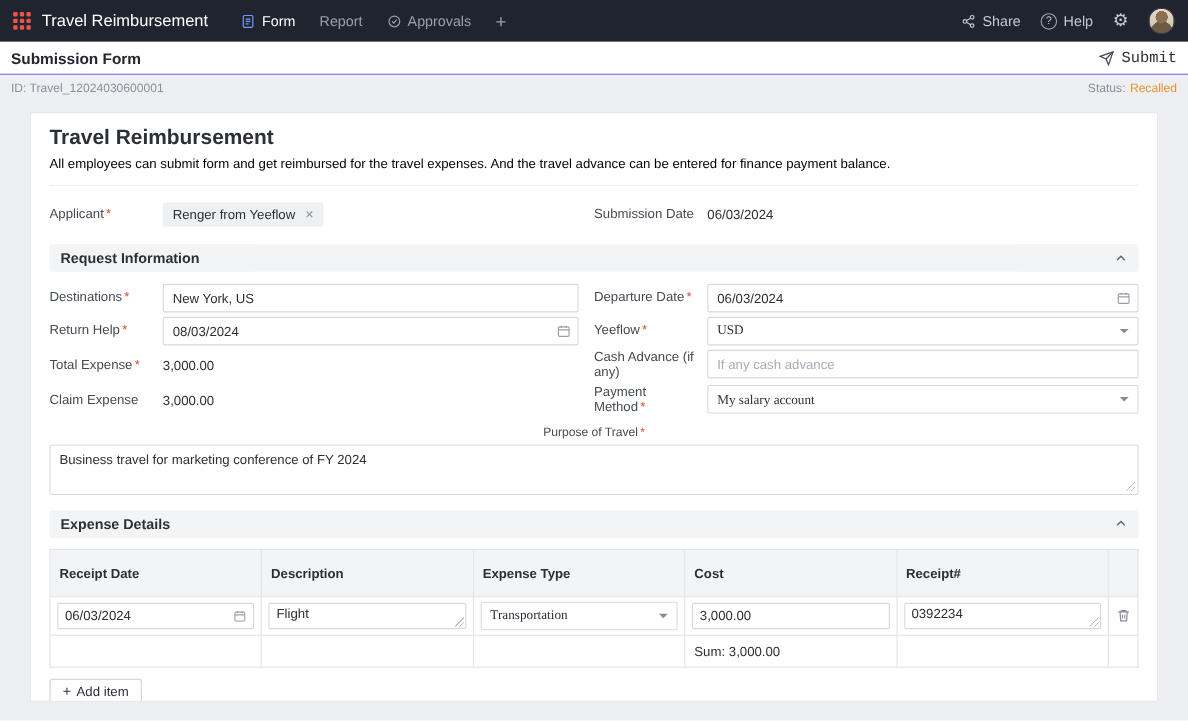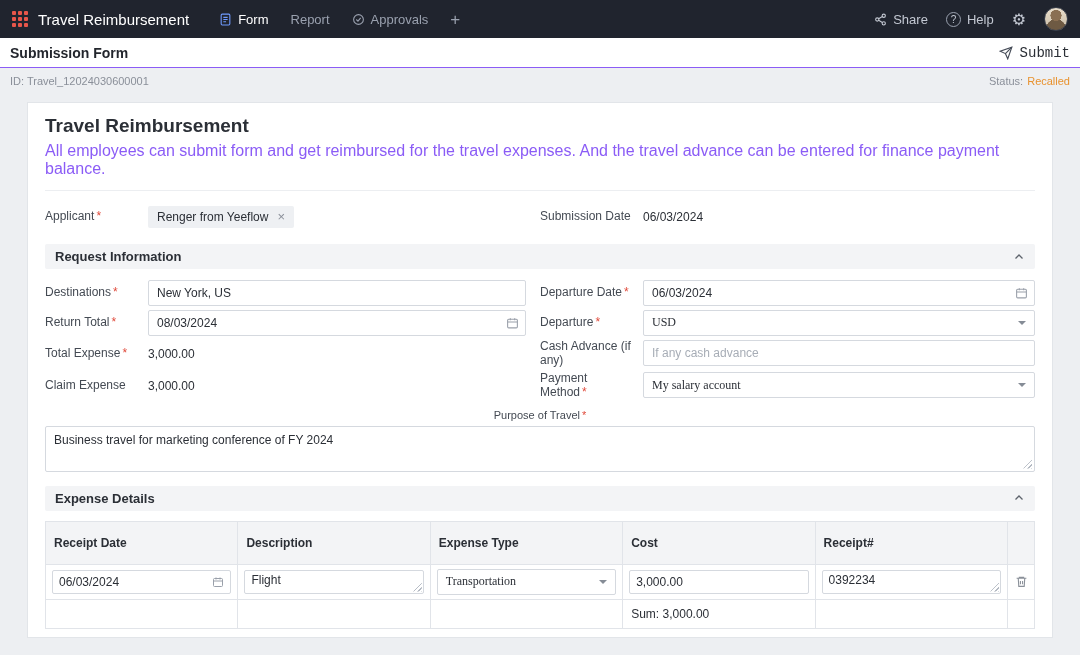--- a/index.html
+++ b/index.html
@@ -37,21 +37,21 @@
   .page-title { font-size:14px; font-weight:bold; color:#23262d; }
   .submit-btn { display:flex; align-items:center; gap:7px; background:none; border:none; font-family:Liberation Mono, monospace; font-size:14px; color:#2b2f36; cursor:pointer; }
 
   
   .idrow { height:26px; display:flex; align-items:center; justify-content:space-between; padding:0 10px; font-size:11px; color:#8a8f99; }
   .status-val { color:#e8922f; margin-left:4px; }
 
   
   .card { margin:8px 27px 0; background:#ffffff; border:1px solid #e2e5e9; height:536px; padding:12px 17px 10px; overflow:hidden; }
   .card-title { font-size:19px; color:#2b2f36; }
-  .card-sub { font-size:16px; color:#8b5cf6; margin-top:5px; }
+  .card-sub { font-size:12px; color:#000000; margin-top:5px; }
   .card-divider { border:none; border-top:1px solid #eceef1; margin-top:12px; }
 
   .field-row { display:flex; margin-top:3px; }
   .applicant-row { margin-top:12px; }
   .fcol { width:50%; display:flex; align-items:center; min-height:27px; }
   .fcol.left { padding-right:14px; }
   .flabel { width:103px; flex-shrink:0; font-size:12px; color:#444a53; line-height:1.2; padding-right:6px; }
   .req { color:#e04b3c; margin-left:2px; }
   .fcontrol { flex:1; position:relative; }
   .fstatic { font-size:12px; color:#2b2f36; }
@@ -225,33 +225,33 @@
               <path d="M8 3v4M16 3v4M3 10h18"></path>
             </svg>
         </span>
       </span>
     </div>
   </div>
 
   
   <div class="field-row">
     <div class="fcol left">
-      <span class="flabel"><span>Return Total</span><span class="req">*</span></span>
+      <span class="flabel"><span>Return Help</span><span class="req">*</span></span>
       <span class="fcontrol">
         <input class="txt" value="08/03/2024" style="">
         <span class="cal-icon">
           <svg width="13" height="13" viewBox="0 0 24 24" fill="none" stroke="#9aa0aa" stroke-width="2">
               <rect x="3" y="5" width="18" height="16" rx="2"></rect>
               <path d="M8 3v4M16 3v4M3 10h18"></path>
             </svg>
         </span>
       </span>
     </div>
     <div class="fcol">
-      <span class="flabel"><span>Departure</span><span class="req">*</span></span>
+      <span class="flabel"><span>Yeeflow</span><span class="req">*</span></span>
       <span class="fcontrol">
         <span class="select">
           <span>USD</span>
           <span class="caret"></span>
         </span>
       </span>
     </div>
   </div>
 
   

